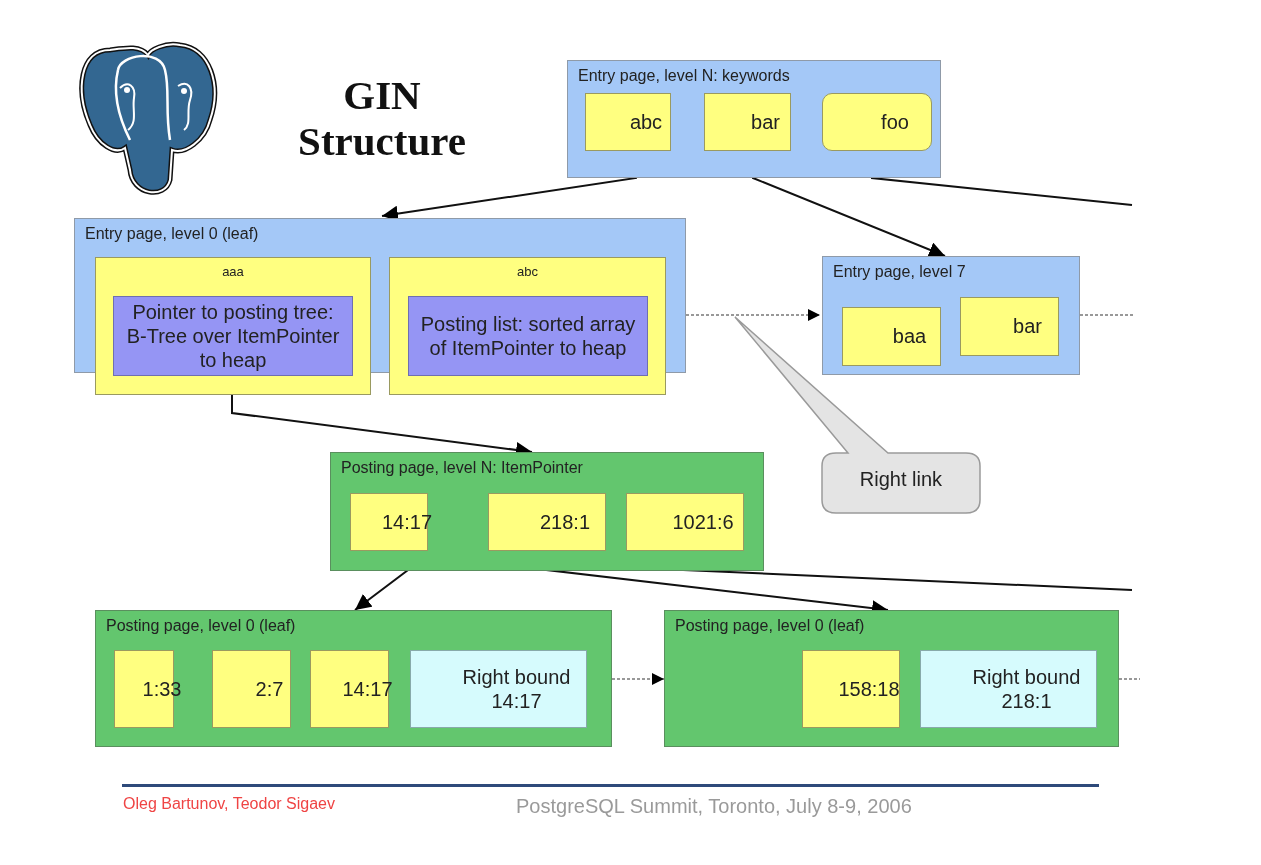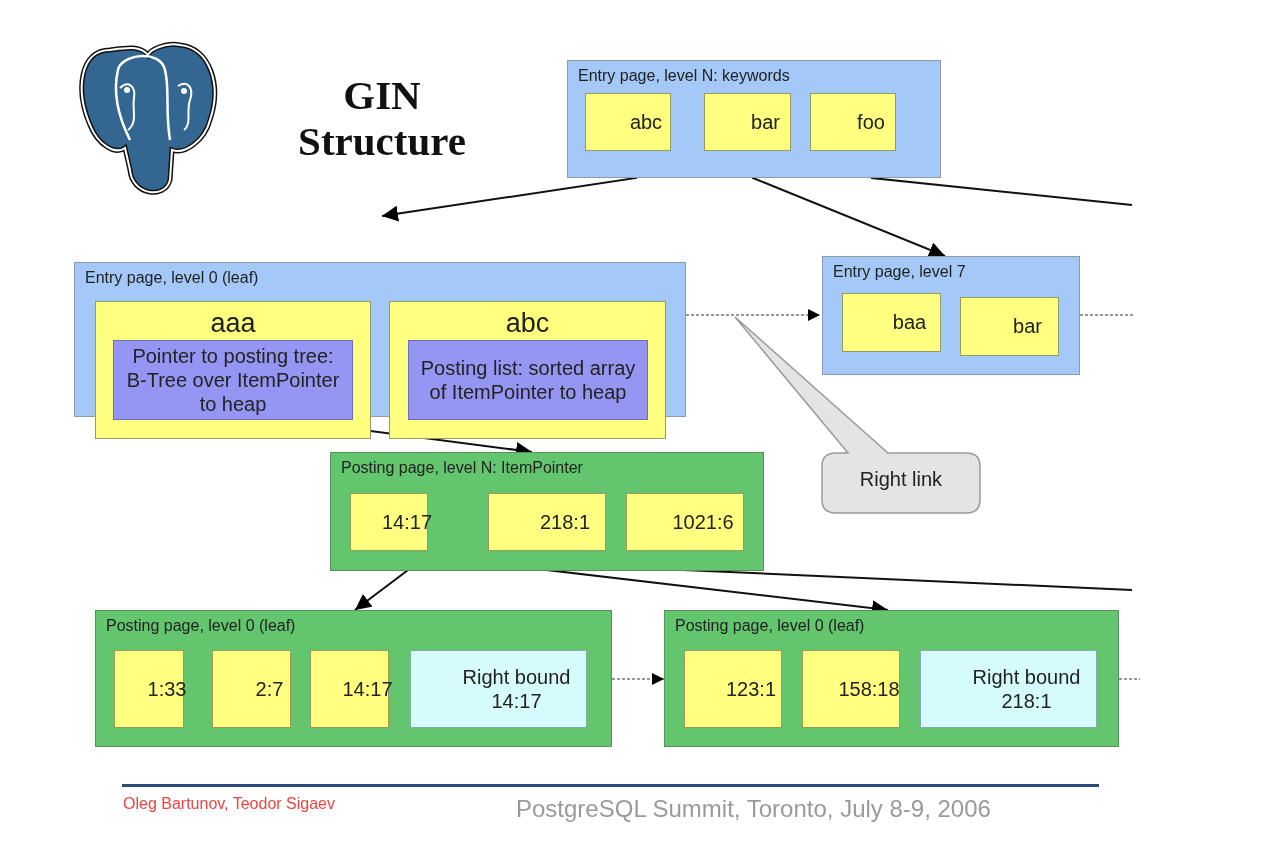--- a/index.html
+++ b/index.html
@@ -5,25 +5,25 @@
   html, body { margin: 0; padding: 0; background: #ffffff; }
   body { width: 1261px; height: 865px; position: relative; overflow: hidden; font-family: "Liberation Sans", sans-serif; }
   .abs { position: absolute; }
   .page { position: absolute; box-sizing: border-box; border: 1px solid #8f9aa8; }
   .entry { background: #a4c8f7; }
   .posting { background: #63c66e; border-color: #5a8f5e; }
   .ptitle { position: absolute; left: 10px; top: 6px; font-size: 16px; color: #222; white-space: nowrap; }
   .key { position: absolute; box-sizing: border-box; background: #ffff80; border: 1px solid #9a9a60; display: flex; align-items: center; justify-content: center; font-size: 20px; color: #222; text-align: center; padding-left: 36px; }
   .bound { background: #d6fbfd; border-color: #8aa; line-height: 24px; }
   .inner { position: absolute; box-sizing: border-box; background: #9595f4; border: 1px solid #6f6fb0; font-size: 20px; color: #222; text-align: center; line-height: 24px; display: flex; align-items: center; justify-content: center; }
-  .keylabel { position: absolute; left: 0; right: 0; top: 6px; text-align: center; font-size: 27px; color: #222; }
+  .keylabel { position: absolute; left: 0; right: 0; top: 6px; text-align: center; font-size: 13px; color: #222; }
   #title { left: 262px; top: 72px; width: 240px; text-align: center; font-family: Liberation Serif, serif; font-weight: bold; font-size: 41px; line-height: 46px; color: #111; }
   #footer-rule { left: 122px; top: 784px; width: 977px; height: 3px; background: #2e4a7a; }
   #footer-authors { left: 123px; top: 795px; font-size: 16px; color: #ef4444; white-space: nowrap; }
-  #footer-event { left: 516px; top: 795px; font-size: 24px; color: #9a9a9a; white-space: nowrap; }
+  #footer-event { left: 516px; top: 795px; font-size: 20px; color: #9a9a9a; white-space: nowrap; }
   svg.overlay { position: absolute; left: 0; top: 0; }
   #callout-text { left: 822px; top: 468px; width: 158px; text-align: center; font-size: 20px; color: #222; }
 </style>
 </head>
 <body>
 
 <div class="abs" style="left:70px;top:30px;width:160px;height:165px;">
   <svg width="160" height="165" viewBox="0 0 160 165">
     <path d="M40 20 C10 20 5 60 20 95 C28 115 45 125 55 118 L60 140 C62 165 95 170 100 150 L102 120 C115 125 135 110 140 90 C152 55 140 18 110 15 C95 12 80 20 78 25 C70 15 55 18 40 20 Z" fill="#336791" stroke="#111" stroke-width="5"></path>
     <path d="M40 20 C10 20 5 60 20 95 C28 115 45 125 55 118 L60 140 C62 165 95 170 100 150 L102 120 C115 125 135 110 140 90 C152 55 140 18 110 15 C95 12 80 20 78 25 C70 15 55 18 40 20 Z" fill="none" stroke="#fff" stroke-width="2"></path>
@@ -69,62 +69,61 @@
   <path d="M1119 679 L1140 679" fill="none" stroke="#777" stroke-width="1.5" stroke-dasharray="3,2"></path>
 
   <path d="M735 317 L848 453 L836 453 Q822 453 822 466 L822 500 Q822 513 836 513 L966 513 Q980 513 980 500 L980 466 Q980 453 966 453 L888 453 Z" fill="#e4e4e4" stroke="#9a9a9a" stroke-width="1.5"></path>
 </svg>
 <div id="callout-text" class="abs">Right link</div>
 
 <div class="page entry" style="left:567px;top:60px;width:374px;height:118px;">
   <div class="ptitle">Entry page, level N: keywords</div>
   <div class="key" style="left:17px;top:32px;width:86px;height:58px;">abc</div>
   <div class="key" style="left:136px;top:32px;width:87px;height:58px;">bar</div>
-  <div class="key" style="left:242px;top:32px;width:86px;height:58px;">foo</div>
+  <div class="key" style="left:254px;top:32px;width:110px;height:58px;border-radius:10px;">foo</div>
 </div>
 
-<div class="page entry" style="left:74px;top:218px;width:612px;height:155px;margin-top:44px;">
+<div class="page entry" style="left:74px;top:218px;width:612px;height:155px;">
   <div class="ptitle">Entry page, level 0 (leaf)</div>
   <div class="key" style="left:20px;top:38px;width:276px;height:138px;display:block;">
     <div class="keylabel">aaa</div>
     <div class="inner" style="left:17px;top:38px;width:240px;height:80px;padding:0 6px;">Pointer to posting tree: B-Tree over ItemPointer to heap</div>
   </div>
   <div class="key" style="left:314px;top:38px;width:277px;height:138px;display:block;">
     <div class="keylabel">abc</div>
     <div class="inner" style="left:18px;top:38px;width:240px;height:80px;padding:0 8px;">Posting list: sorted array of ItemPointer to heap</div>
   </div>
 </div>
 
 <div class="page entry" style="left:822px;top:256px;width:258px;height:119px;">
   <div class="ptitle">Entry page, level 7</div>
-  <div class="key" style="left:19px;top:36px;width:99px;height:59px;">baa</div>
+  <div class="key" style="left:19px;top:50px;width:99px;height:59px;">baa</div>
   <div class="key" style="left:137px;top:40px;width:99px;height:59px;">bar</div>
 </div>
 
 <div class="page posting" style="left:330px;top:452px;width:434px;height:119px;">
   <div class="ptitle">Posting page, level N: ItemPointer</div>
   <div class="key" style="left:19px;top:40px;width:78px;height:58px;">14:17</div>
   <div class="key" style="left:157px;top:40px;width:118px;height:58px;">218:1</div>
   <div class="key" style="left:295px;top:40px;width:118px;height:58px;">1021:6</div>
 </div>
 
 <div class="page posting" style="left:95px;top:610px;width:517px;height:137px;">
   <div class="ptitle">Posting page, level 0 (leaf)</div>
-  <div class="key" style="left:18px;top:39px;width:70px;height:78px;">1:33</div>
+  <div class="key" style="left:18px;top:39px;width:60px;height:78px;">1:33</div>
   <div class="key" style="left:116px;top:39px;width:79px;height:78px;">2:7</div>
   <div class="key" style="left:214px;top:39px;width:79px;height:78px;">14:17</div>
   <div class="key bound" style="left:314px;top:39px;width:177px;height:78px;flex-direction:column;">
     <div>Right bound</div>
     <div>14:17</div>
   </div>
 </div>
 
 <div class="page posting" style="left:664px;top:610px;width:455px;height:137px;">
   <div class="ptitle">Posting page, level 0 (leaf)</div>
-  <div class="key" style="left:19px;top:39px;width:98px;height:78px;">123:1</div>
   <div class="key" style="left:137px;top:39px;width:98px;height:78px;">158:18</div>
   <div class="key bound" style="left:255px;top:39px;width:177px;height:78px;flex-direction:column;">
     <div>Right bound</div>
     <div>218:1</div>
   </div>
 </div>
 
 <div id="footer-rule" class="abs"></div>
 <div id="footer-authors" class="abs">Oleg Bartunov, Teodor Sigaev</div>
 <div id="footer-event" class="abs">PostgreSQL Summit, Toronto, July 8-9, 2006</div>

